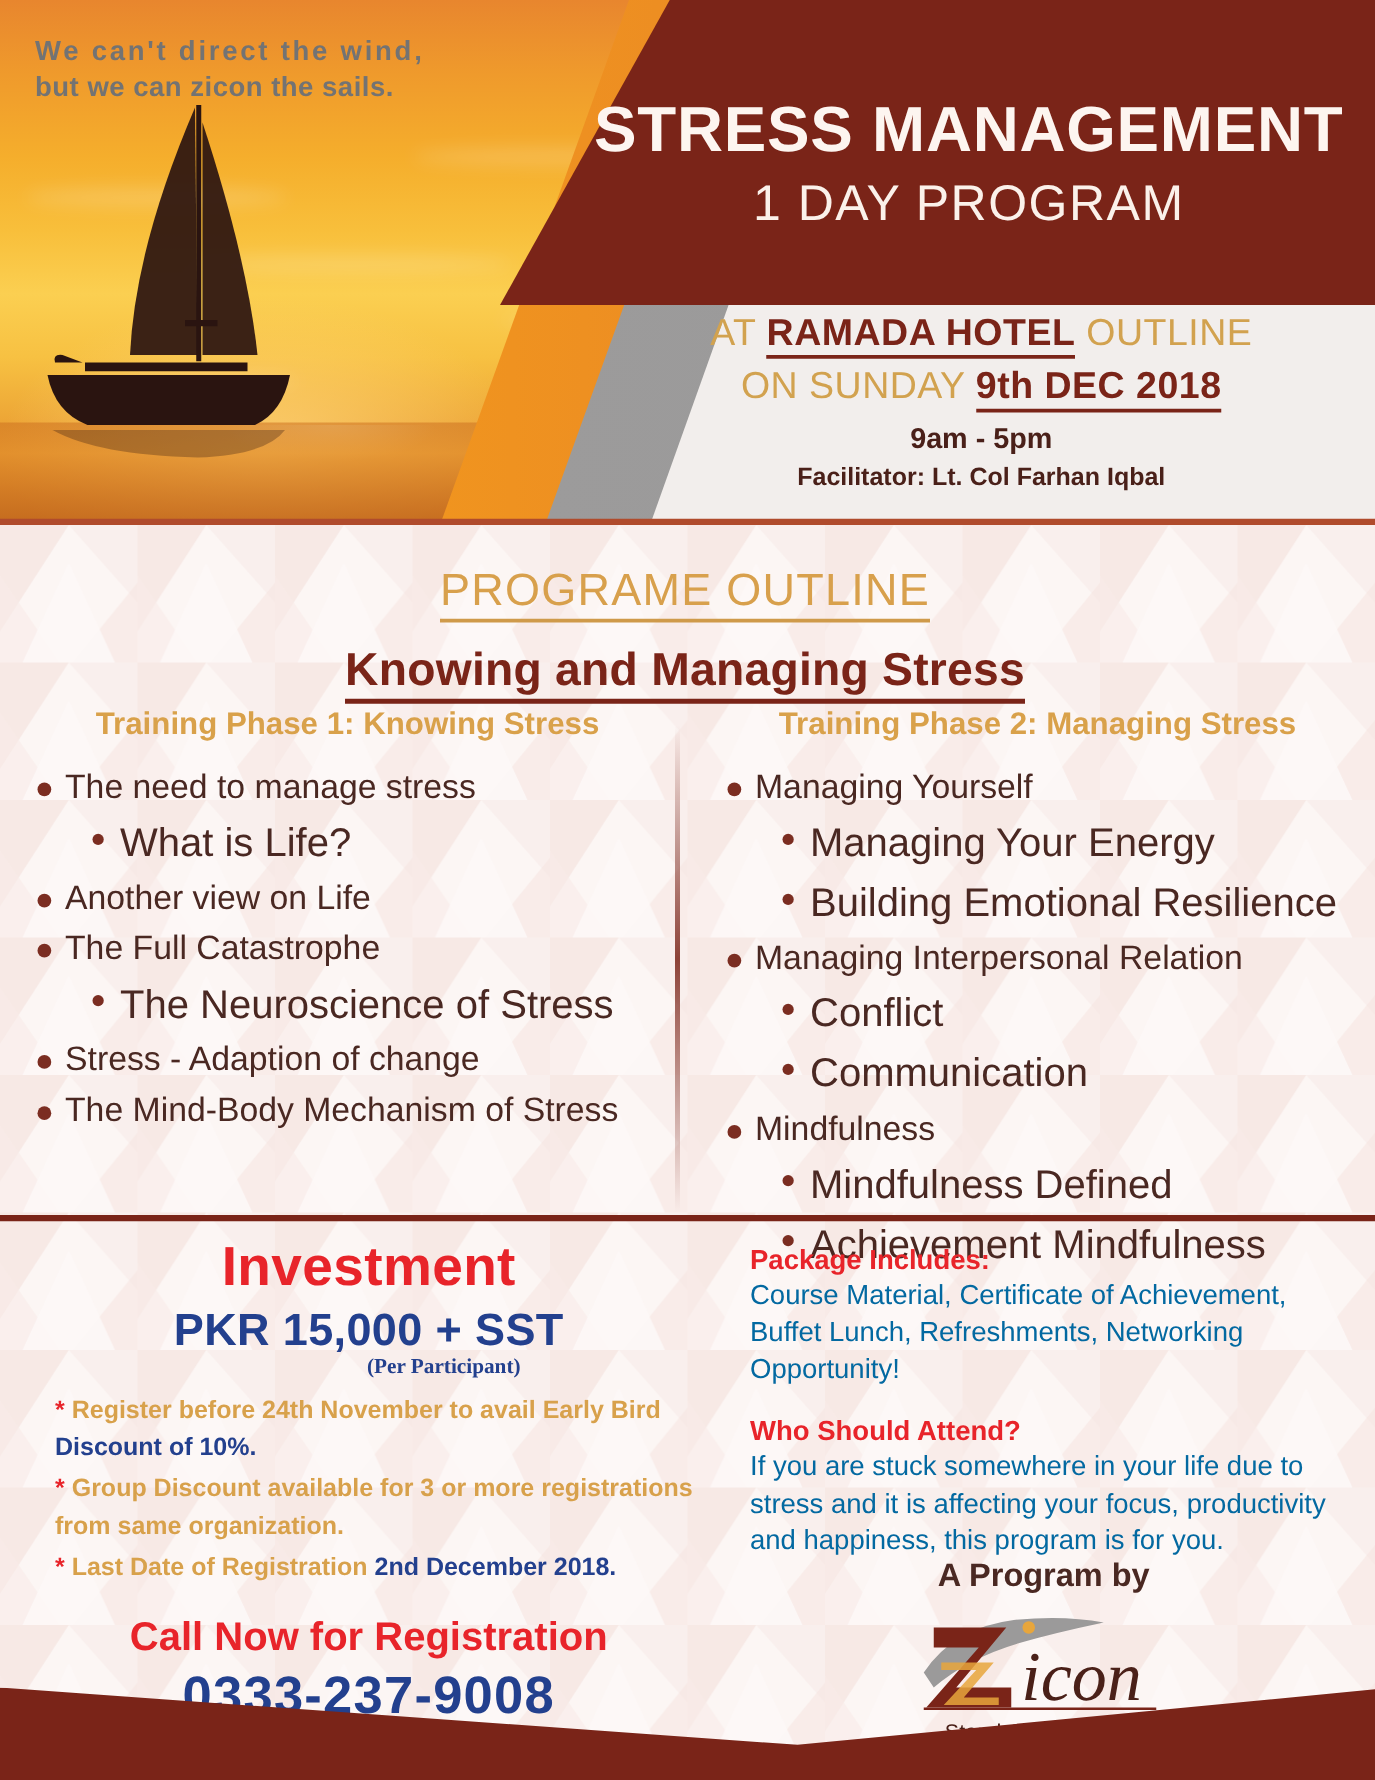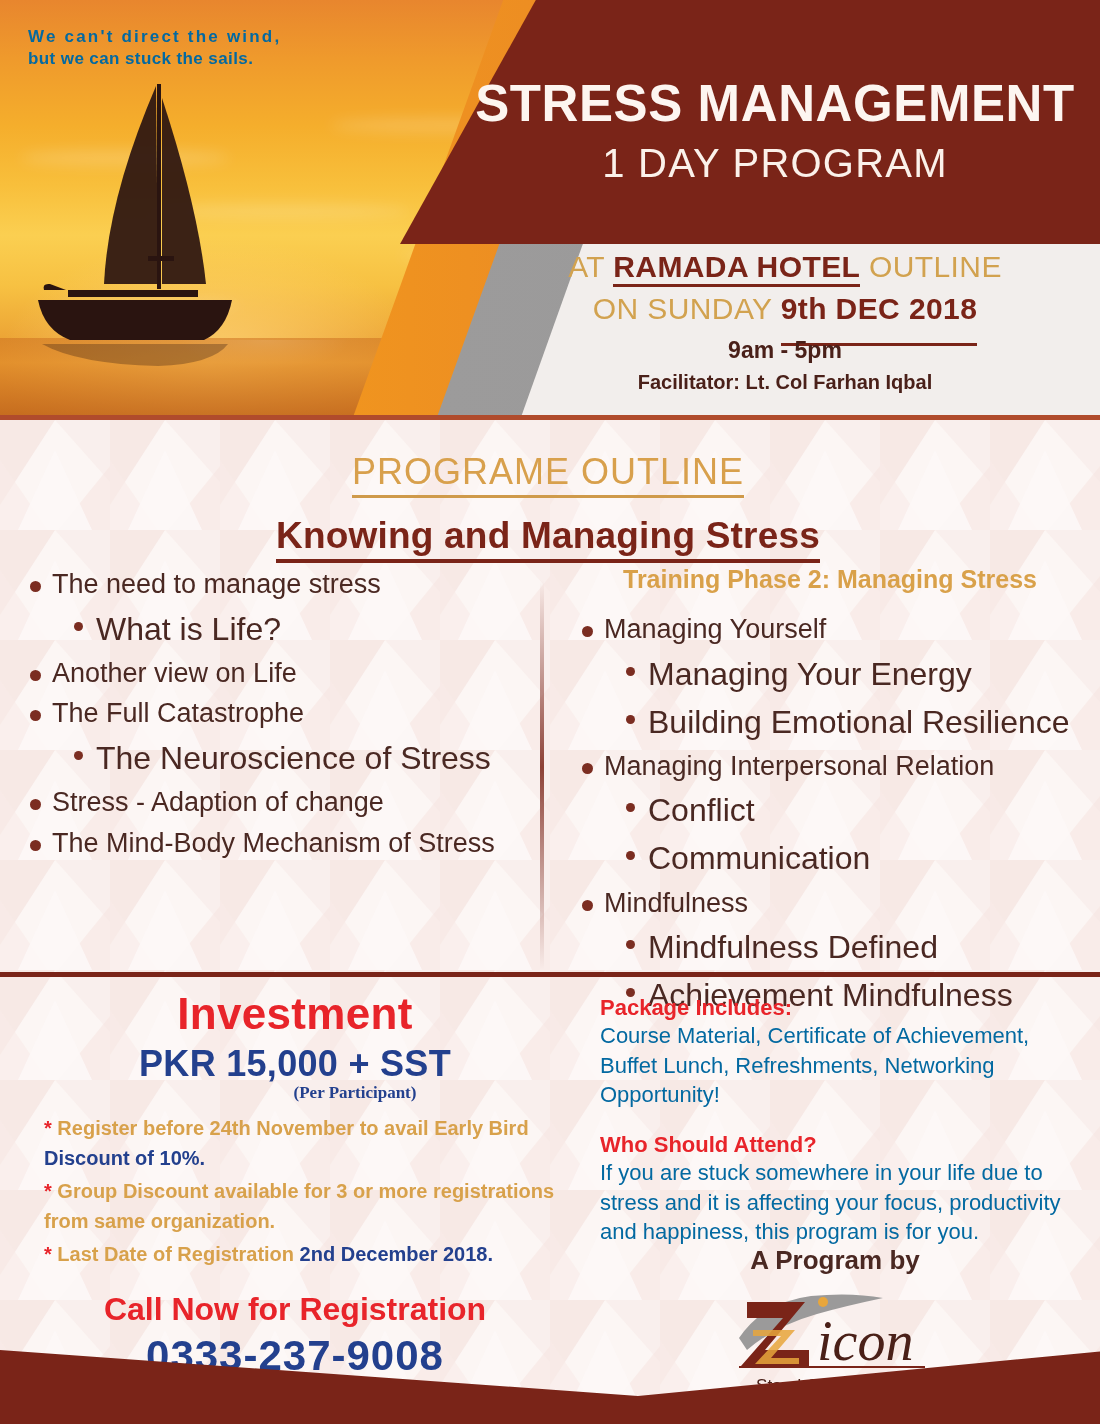--- a/index.html
+++ b/index.html
@@ -36,21 +36,21 @@
   }
   .sun-glint {
     position:absolute; left:150px; bottom:0; width:230px; height:80px;
     background:radial-gradient(ellipse 120px 42px at 50% 0%, rgba(255,225,150,.75) 0%, rgba(255,210,120,0) 70%);
   }
   .boat { position:absolute; left:8px; bottom:52px; width:290px; height:300px; }
   .boat svg { display:block; width:100%; height:100%; }
 
   .quote {
     position:absolute; left:28px; top:26px; width:420px;
-    color:#0369a1; font-weight:bold; font-size:17px; line-height:1.32;
+    color:#737373; font-weight:bold; font-size:22px; line-height:1.32;
     letter-spacing:.4px;
   }
   .quote .l1 { letter-spacing:2.2px; }
 
   
   .band { position:absolute; top:0; height:420px; }
   .band-orange {
     left:352px; width:420px;
     background:linear-gradient(to right,#f0941f 0%, #ec8c23 55%, #e2841f 100%);
     clip-path:polygon(36% 0, 100% 0, 64% 100%, 0 100%);
@@ -81,21 +81,21 @@
     line-height:1.0; white-space:nowrap;
   }
   .title-sub {
     color:#fbf1ea; font-size:40px; letter-spacing:1.2px; margin-top:12px; font-weight:300;
   }
 
   .venue-block { position:absolute; left:480px; top:248px; width:610px; text-align:center; z-index:5; }
   .venue-line1 { font-size:30px; letter-spacing:.4px; color:#d2a24f; line-height:1.25; }
   .venue-line1 b { color:#7a2418; font-weight:bold; border-bottom:3px solid #7a2418; padding-bottom:1px; }
   .venue-line2 { font-size:30px; letter-spacing:.4px; color:#d2a24f; line-height:1.3; margin-top:3px; }
-  .venue-line2 b { color:#7a2418; font-weight:bold; border-bottom:3px solid #7a2418; padding-bottom:18px; }
+  .venue-line2 b { color:#7a2418; font-weight:bold; border-bottom:3px solid #7a2418; padding-bottom:2px; }
   .venue-time { font-size:23px; font-weight:bold; color:#4a2019; margin-top:9px; }
   .venue-fac  { font-size:20px; font-weight:bold; color:#4a2019; margin-top:7px; }
 
   
   .pattern { position:absolute; left:0; top:420px; width:1100px; height:1004px; background:#fcf6f4; overflow:hidden; }
   .pattern svg { position:absolute; left:0; top:0; }
 
   
   .outline { position:absolute; left:0; top:425px; width:1096px; height:550px; z-index:3; }
   .outline-title {
@@ -204,21 +204,21 @@
       </div>
     </div>
 
     <div class="band band-orange"></div>
     <div class="band band-gray"></div>
     <div class="band band-white"></div>
     <div class="band band-maroon"></div>
 
     <div class="quote">
       <div class="l1">We can't direct the wind,</div>
-      <div>but we can stuck the sails.</div>
+      <div>but we can zicon the sails.</div>
     </div>
 
     <div class="title-block">
       <div class="title-main">STRESS MANAGEMENT</div>
       <div class="title-sub">1 DAY PROGRAM</div>
     </div>
 
     <div class="venue-block">
       <div class="venue-line1">
         <span>AT </span><b>RAMADA HOTEL</b><span> OUTLINE</span>
@@ -248,20 +248,21 @@
       <rect width="1100" height="1004" fill="url(#tri)"></rect>
     </svg>
   </div>
 
   <div class="outline">
     <div class="outline-title"><span>PROGRAME OUTLINE</span></div>
     <div class="outline-sub"><span>Knowing and Managing Stress</span></div>
 
     <div class="cols">
       <div class="col col-left">
+        <div class="col-head">Training Phase 1: Knowing Stress</div>
         <ul class="items">
           <li>The need to manage stress</li>
           <li class="sub">What is Life?</li>
           <li>Another view on Life</li>
           <li>The Full Catastrophe</li>
           <li class="sub">The Neuroscience of Stress</li>
           <li>Stress - Adaption of change</li>
           <li>The Mind-Body Mechanism of Stress</li>
         </ul>
       </div>

